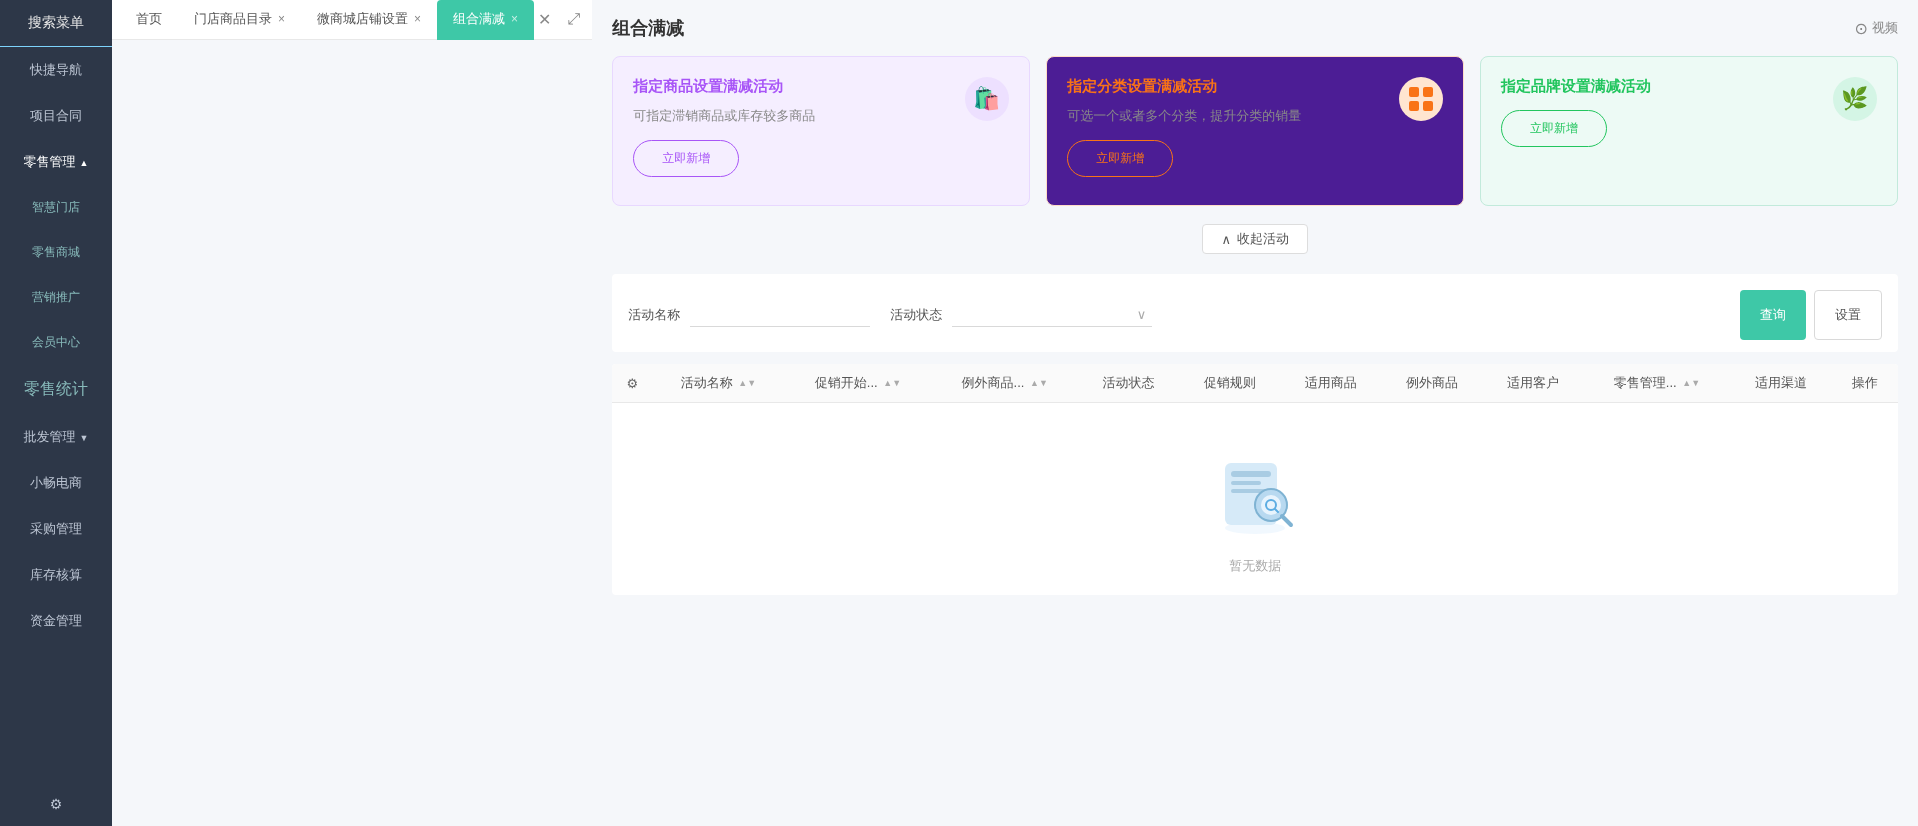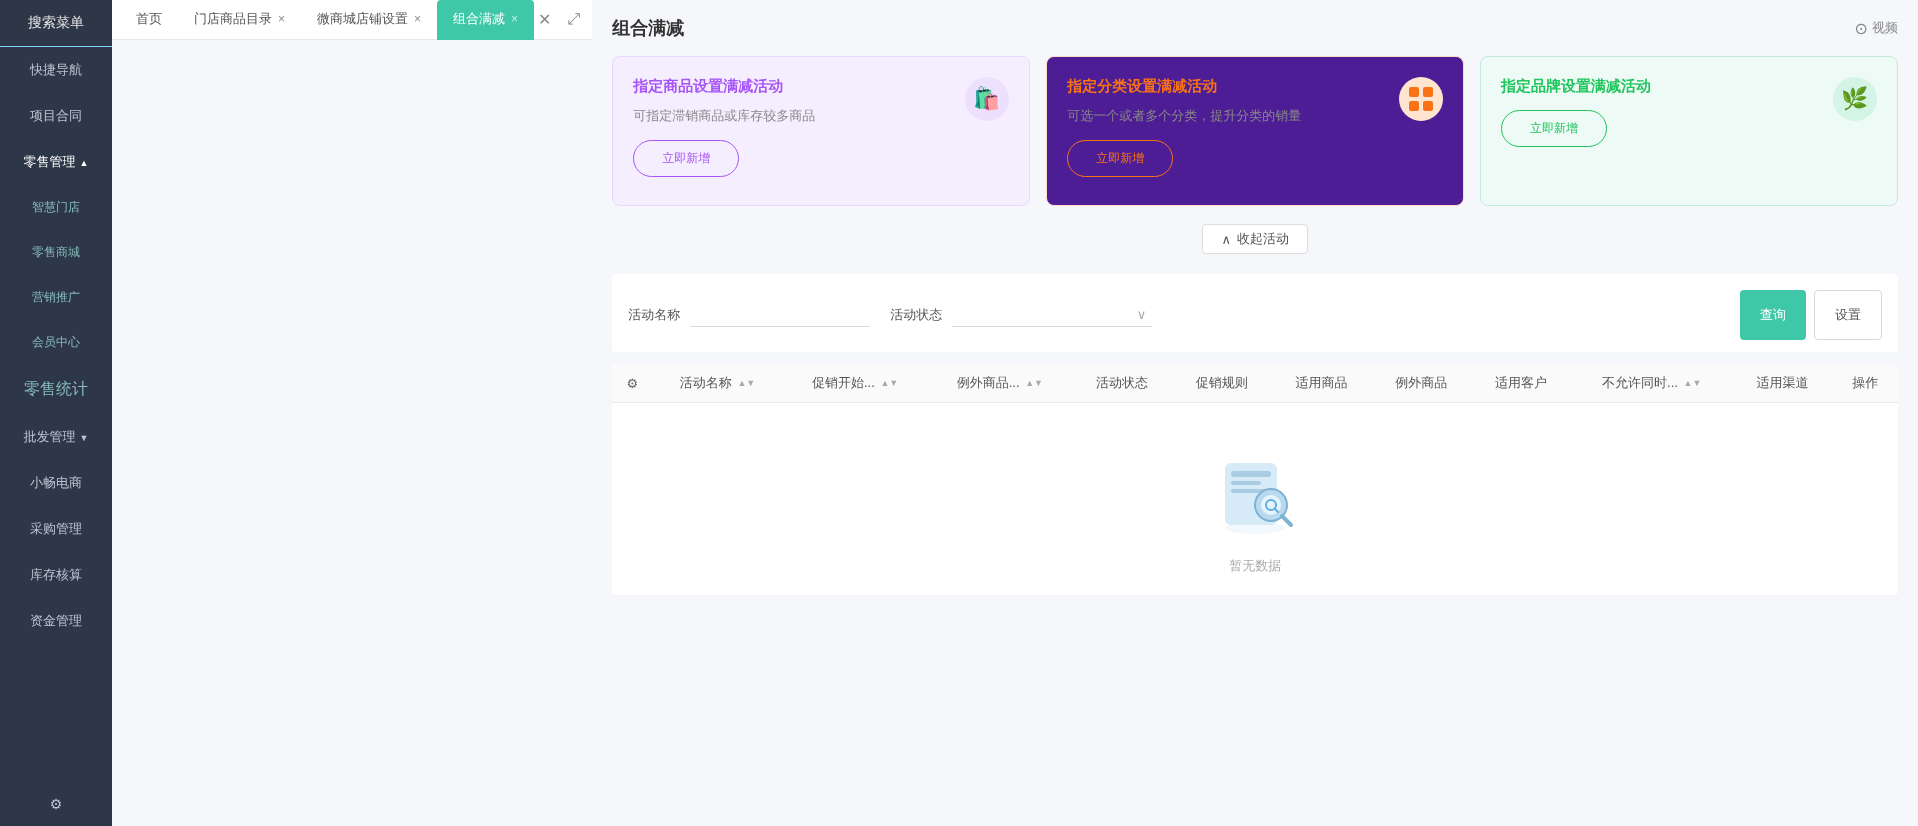--- a/index.html
+++ b/index.html
@@ -460,21 +460,21 @@
             <th>
               <span>例外商品...</span>
               <span class="sort-icon">▲▼</span>
             </th>
             <th>活动状态</th>
             <th>促销规则</th>
             <th>适用商品</th>
             <th>例外商品</th>
             <th>适用客户</th>
             <th>
-              <span>不允许同时...</span>
+              <span>零售管理...</span>
               <span class="sort-icon">▲▼</span>
             </th>
             <th>适用渠道</th>
             <th>操作</th>
           </tr>
         </thead>
         <tbody id="table-body">
         </tbody>
       </table>
 

